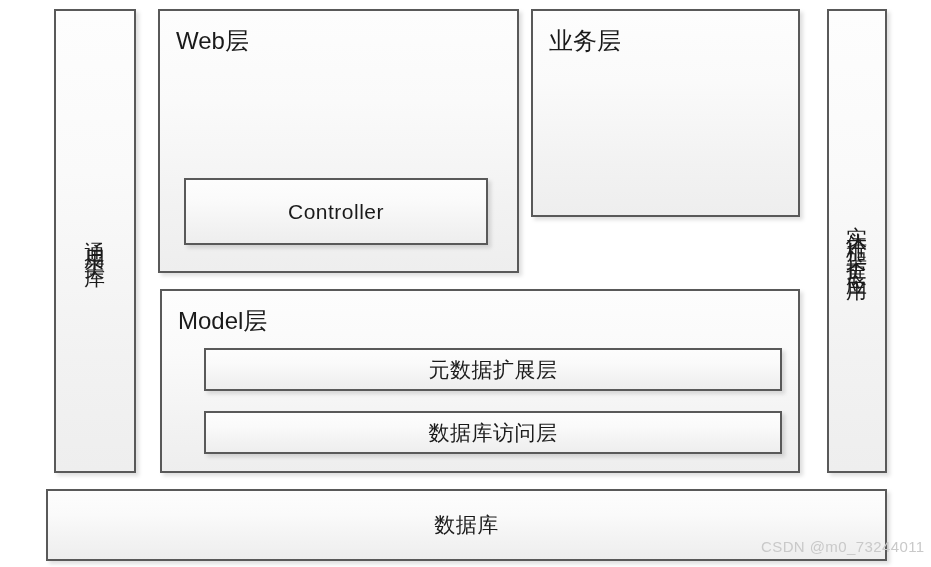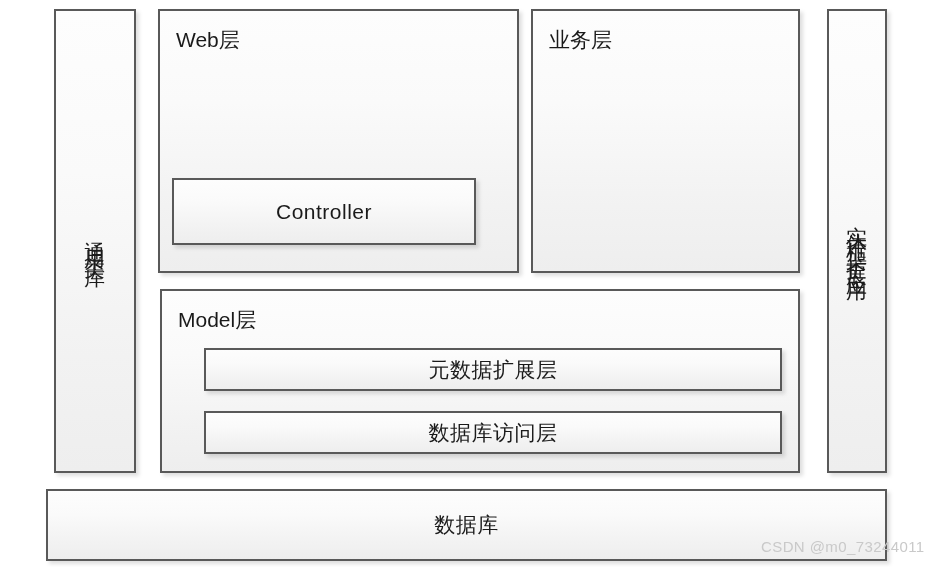--- a/index.html
+++ b/index.html
@@ -39,21 +39,21 @@
     line-height: 1.2;
     letter-spacing: 0.5px;
   }
 
   
   .label-corner {
     position: absolute;
     left: 16px;
     top: 16px;
     color: #1a1a1a;
-    font-size: 21px;
+    font-size: 24px;
     line-height: 1.2;
   }
   .vwrap {
     position: absolute;
     left: 0; right: 0; top: 0; bottom: 0;
     display: flex;
     align-items: center;
     justify-content: center;
   }
   .vtext {
@@ -85,25 +85,25 @@
     <div class="vwrap">
       <div class="vtext">通用类库</div>
     </div>
   </div>
 
   <div class="box" style="left:158px; top:9px; width:361px; height:264px;">
     <div class="label-corner">Web层</div>
   </div>
 
 
-  <div class="box" style="left:172px; top:178px; width:304px; height:67px;">
+  <div class="box" style="left:184px; top:178px; width:304px; height:67px;">
     <div class="label-center">Controller</div>
   </div>
 
-  <div class="box" style="left:531px; top:9px; width:269px; height:264px;">
+  <div class="box" style="left:531px; top:9px; width:269px; height:208px;">
     <div class="label-corner">业务层</div>
   </div>
 
   <div class="box" style="left:160px; top:289px; width:640px; height:184px;">
     <div class="label-corner">Model层</div>
   </div>
 
   <div class="box" style="left:204px; top:348px; width:578px; height:43px;">
     <div class="label-center">元数据扩展层</div>
   </div>

